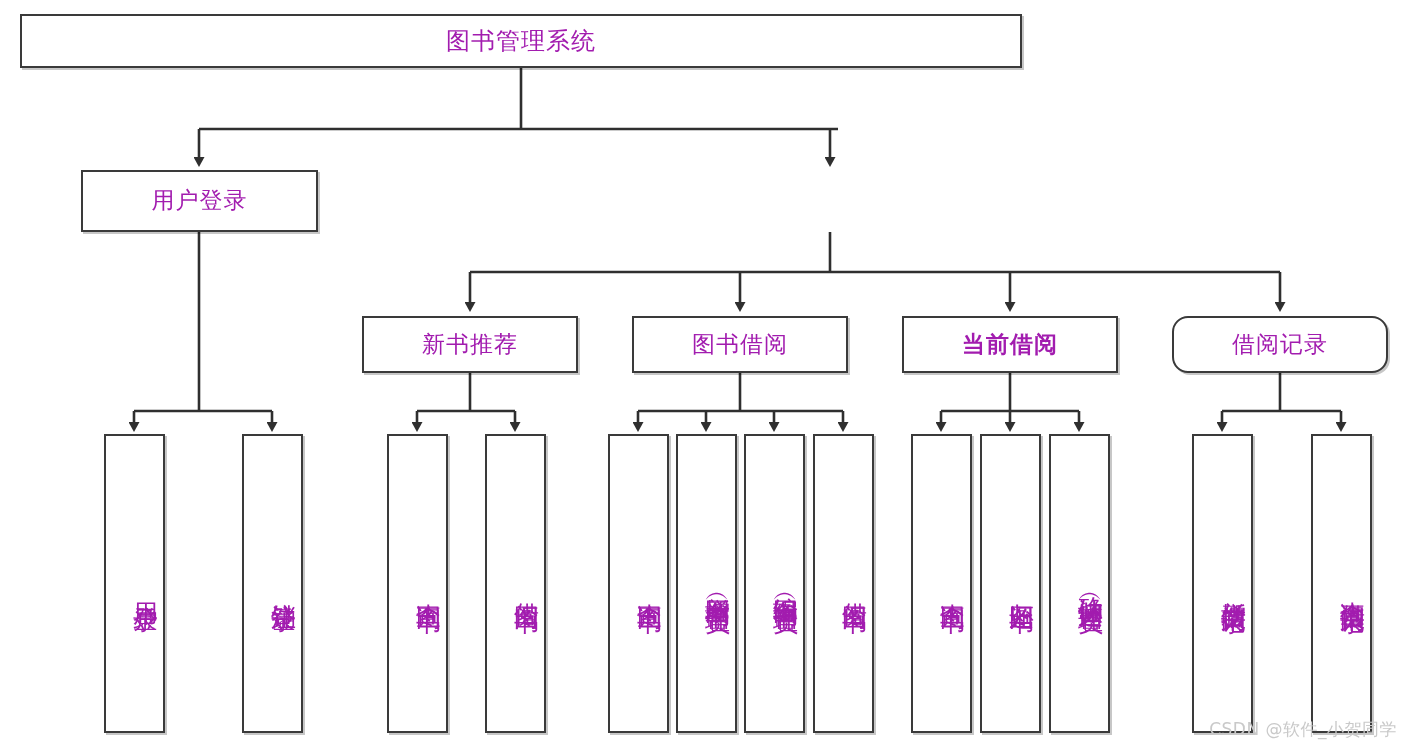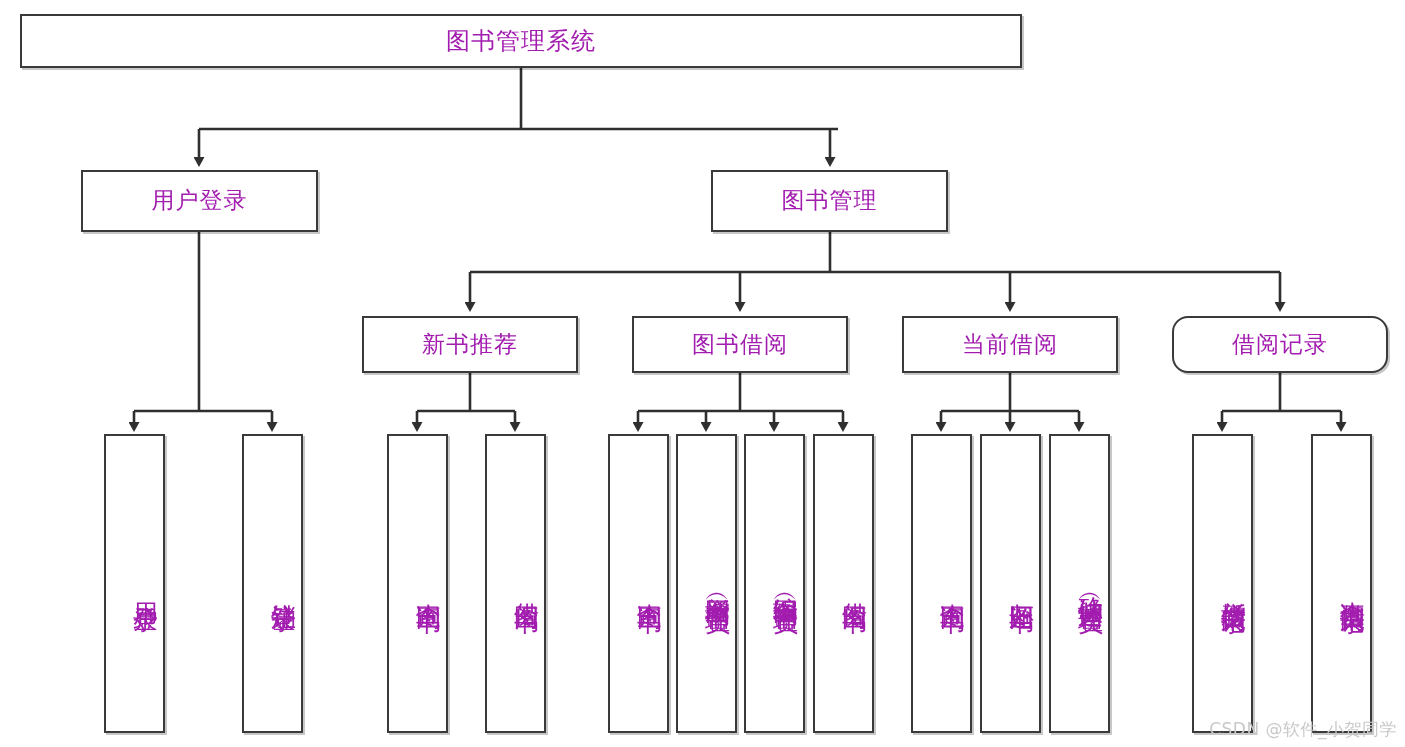--- a/index.html
+++ b/index.html
@@ -78,31 +78,28 @@
     </g>
   </svg>
 
   <div class="node horiz root" style="left:20px;top:14px;width:1002px;height:54px;">
     <span>图书管理系统</span>
   </div>
 
   <div class="node horiz" style="left:81px;top:170px;width:237px;height:62px;">
     <span>用户登录</span>
   </div>
-  <div class="node horiz" style="left:711px;top:170px;width:237px;height:62px;">
-    <span>图书管理</span>
-  </div>
 
   <div class="node horiz" style="left:362px;top:316px;width:216px;height:57px;">
     <span>新书推荐</span>
   </div>
   <div class="node horiz" style="left:632px;top:316px;width:216px;height:57px;">
     <span>图书借阅</span>
   </div>
-  <div class="node horiz" style="left:902px;top:316px;width:216px;height:57px;">
+  <div class="node horiz" style="left:902px;top:316px;width:216px;height:57px;font-weight:bold;">
     <span>当前借阅</span>
   </div>
   <div class="node horiz" style="left:1172px;top:316px;width:216px;height:57px;border-radius:16px;">
     <span>借阅记录</span>
   </div>
 
   <div class="node vert" style="left:104px;top:434px;width:61px;height:299px;">
     <span>用户登录</span>
   </div>
   <div class="node vert" style="left:242px;top:434px;width:61px;height:299px;">

